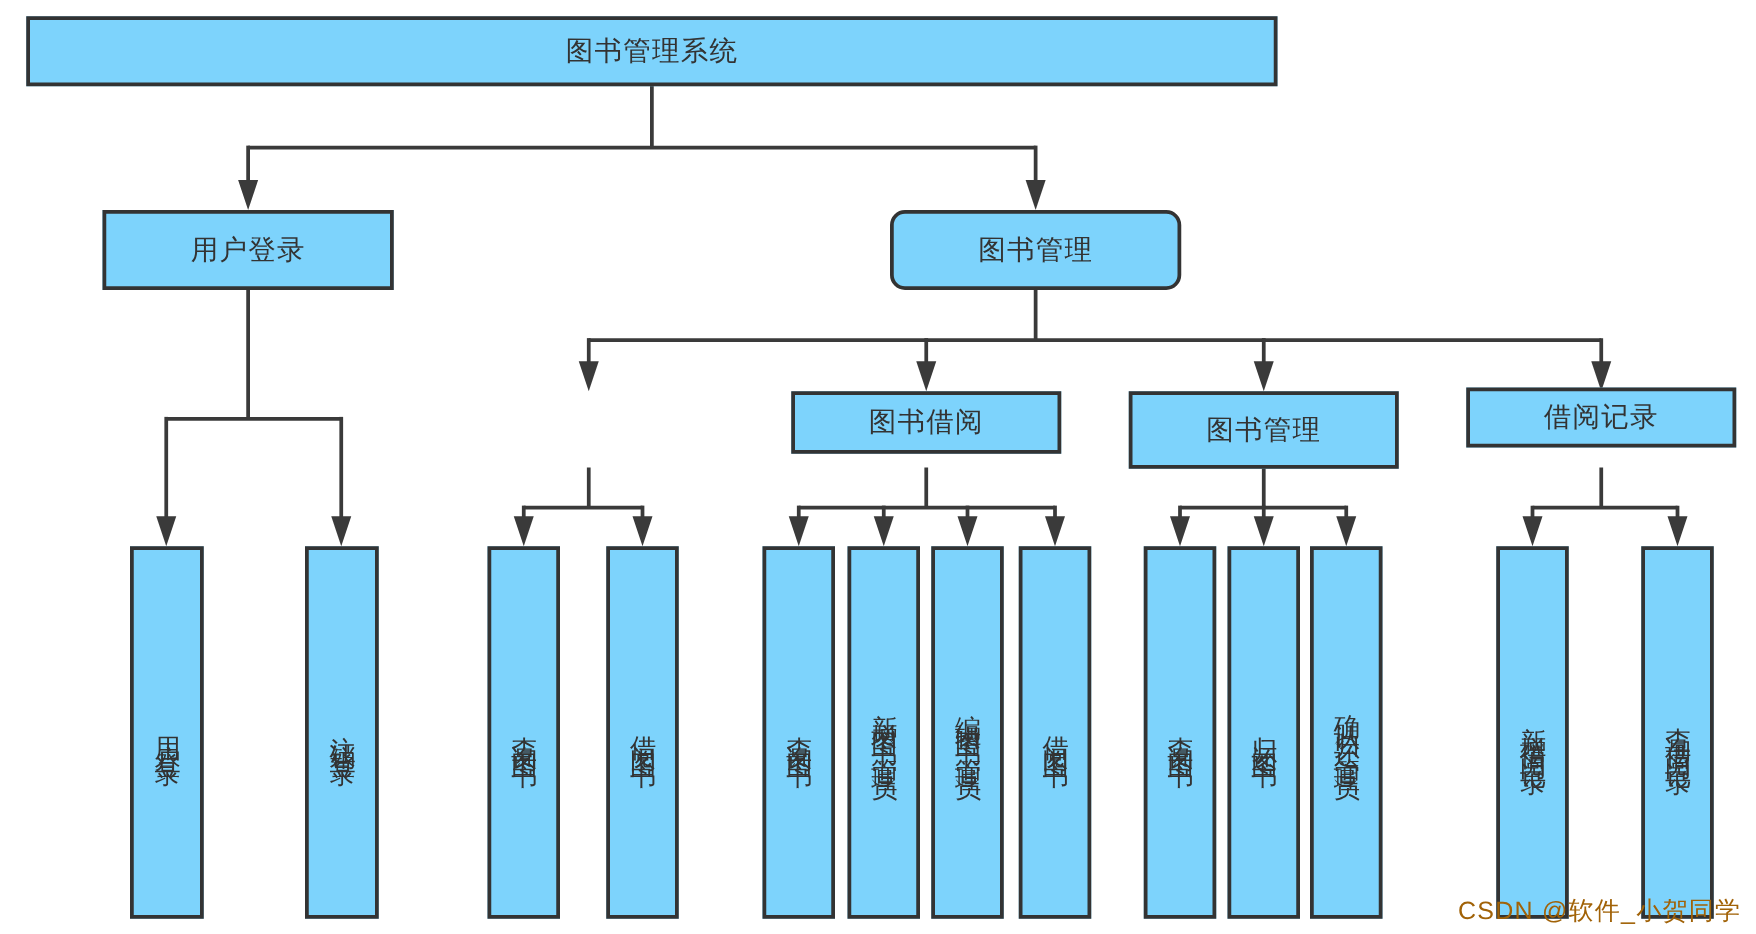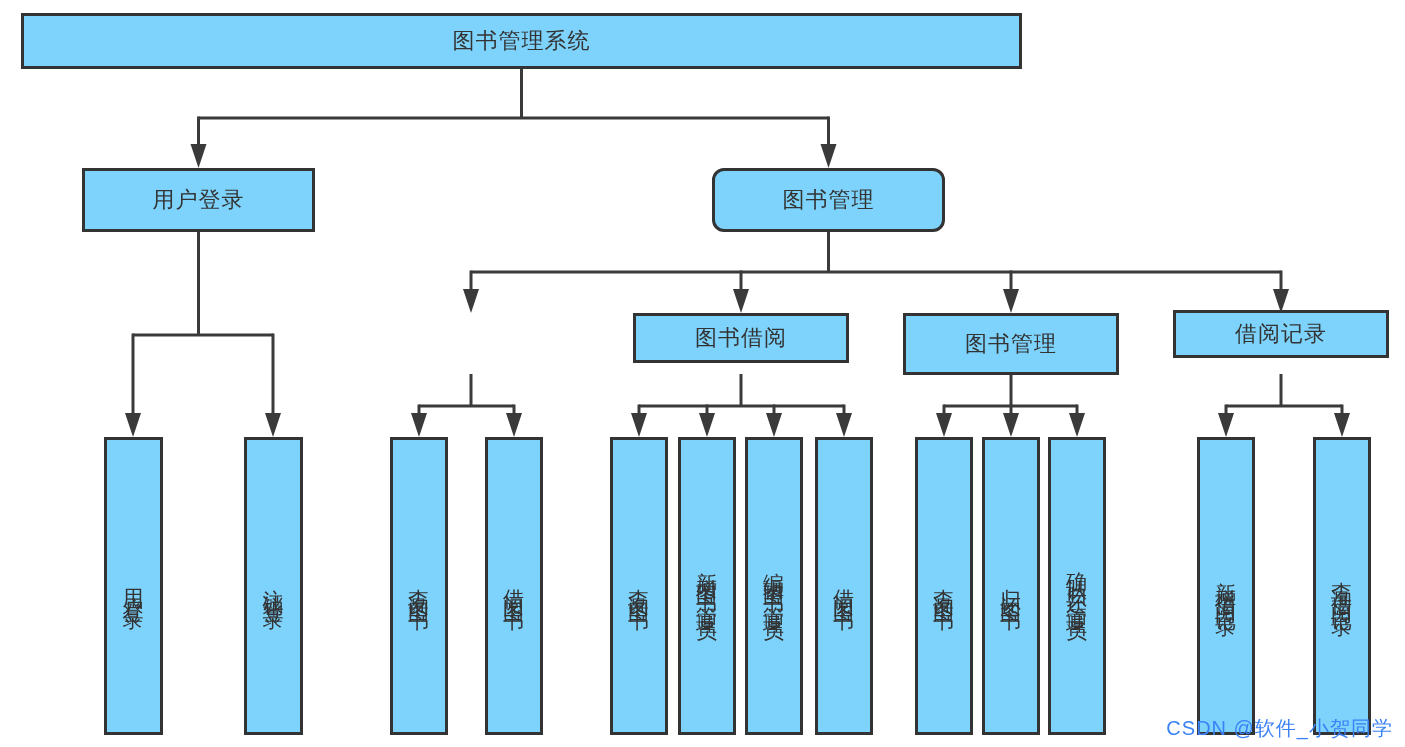--- a/index.html
+++ b/index.html
@@ -41,21 +41,21 @@
     text-orientation: mixed;
     font-size: 21px;
     letter-spacing: 7px;
     line-height: 1;
   }
   .watermark {
     position: absolute;
     right: 12px;
     bottom: 5px;
     font-size: 20px;
-    color: #3b82f6;
+    color: #a16207;
     letter-spacing: 1px;
     white-space: nowrap;
   }
 </style>
 </head>
 <body>
 
 <div class="canvas">
 
   <svg class="connectors" viewBox="0 0 1405 747" xmlns="http://www.w3.org/2000/svg">

